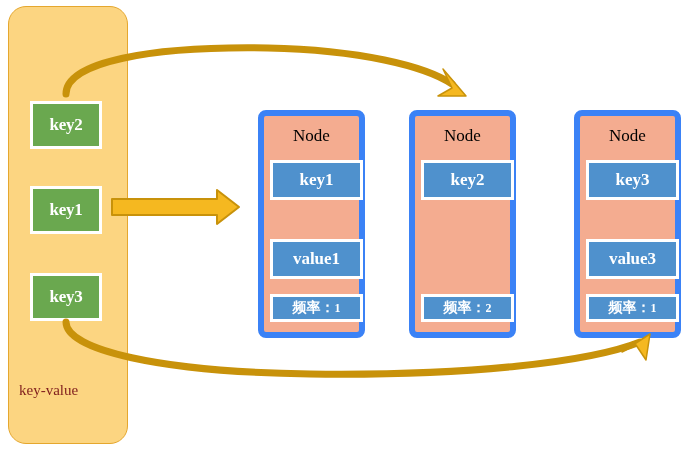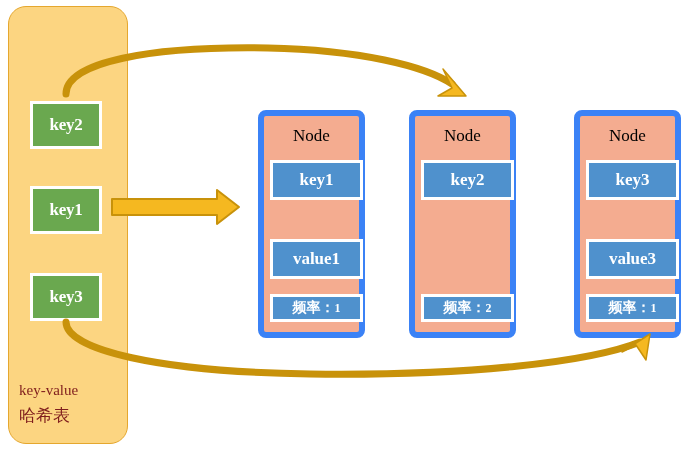--- a/index.html
+++ b/index.html
@@ -130,21 +130,20 @@
     <div class="key-box k2">
       <span>key1</span>
     </div>
 
     <div class="key-box k3">
       <span>key3</span>
     </div>
 
     <div class="panel-caption">
       <div>key-value</div>
-      <div class="cn">哈希表</div>
     </div>
   </div>
 
   <div class="node n1">
     <div class="node-title">Node</div>
     <div class="field key">
       <span>key1</span>
     </div>
     <div class="field value">
       <span>value1</span>

